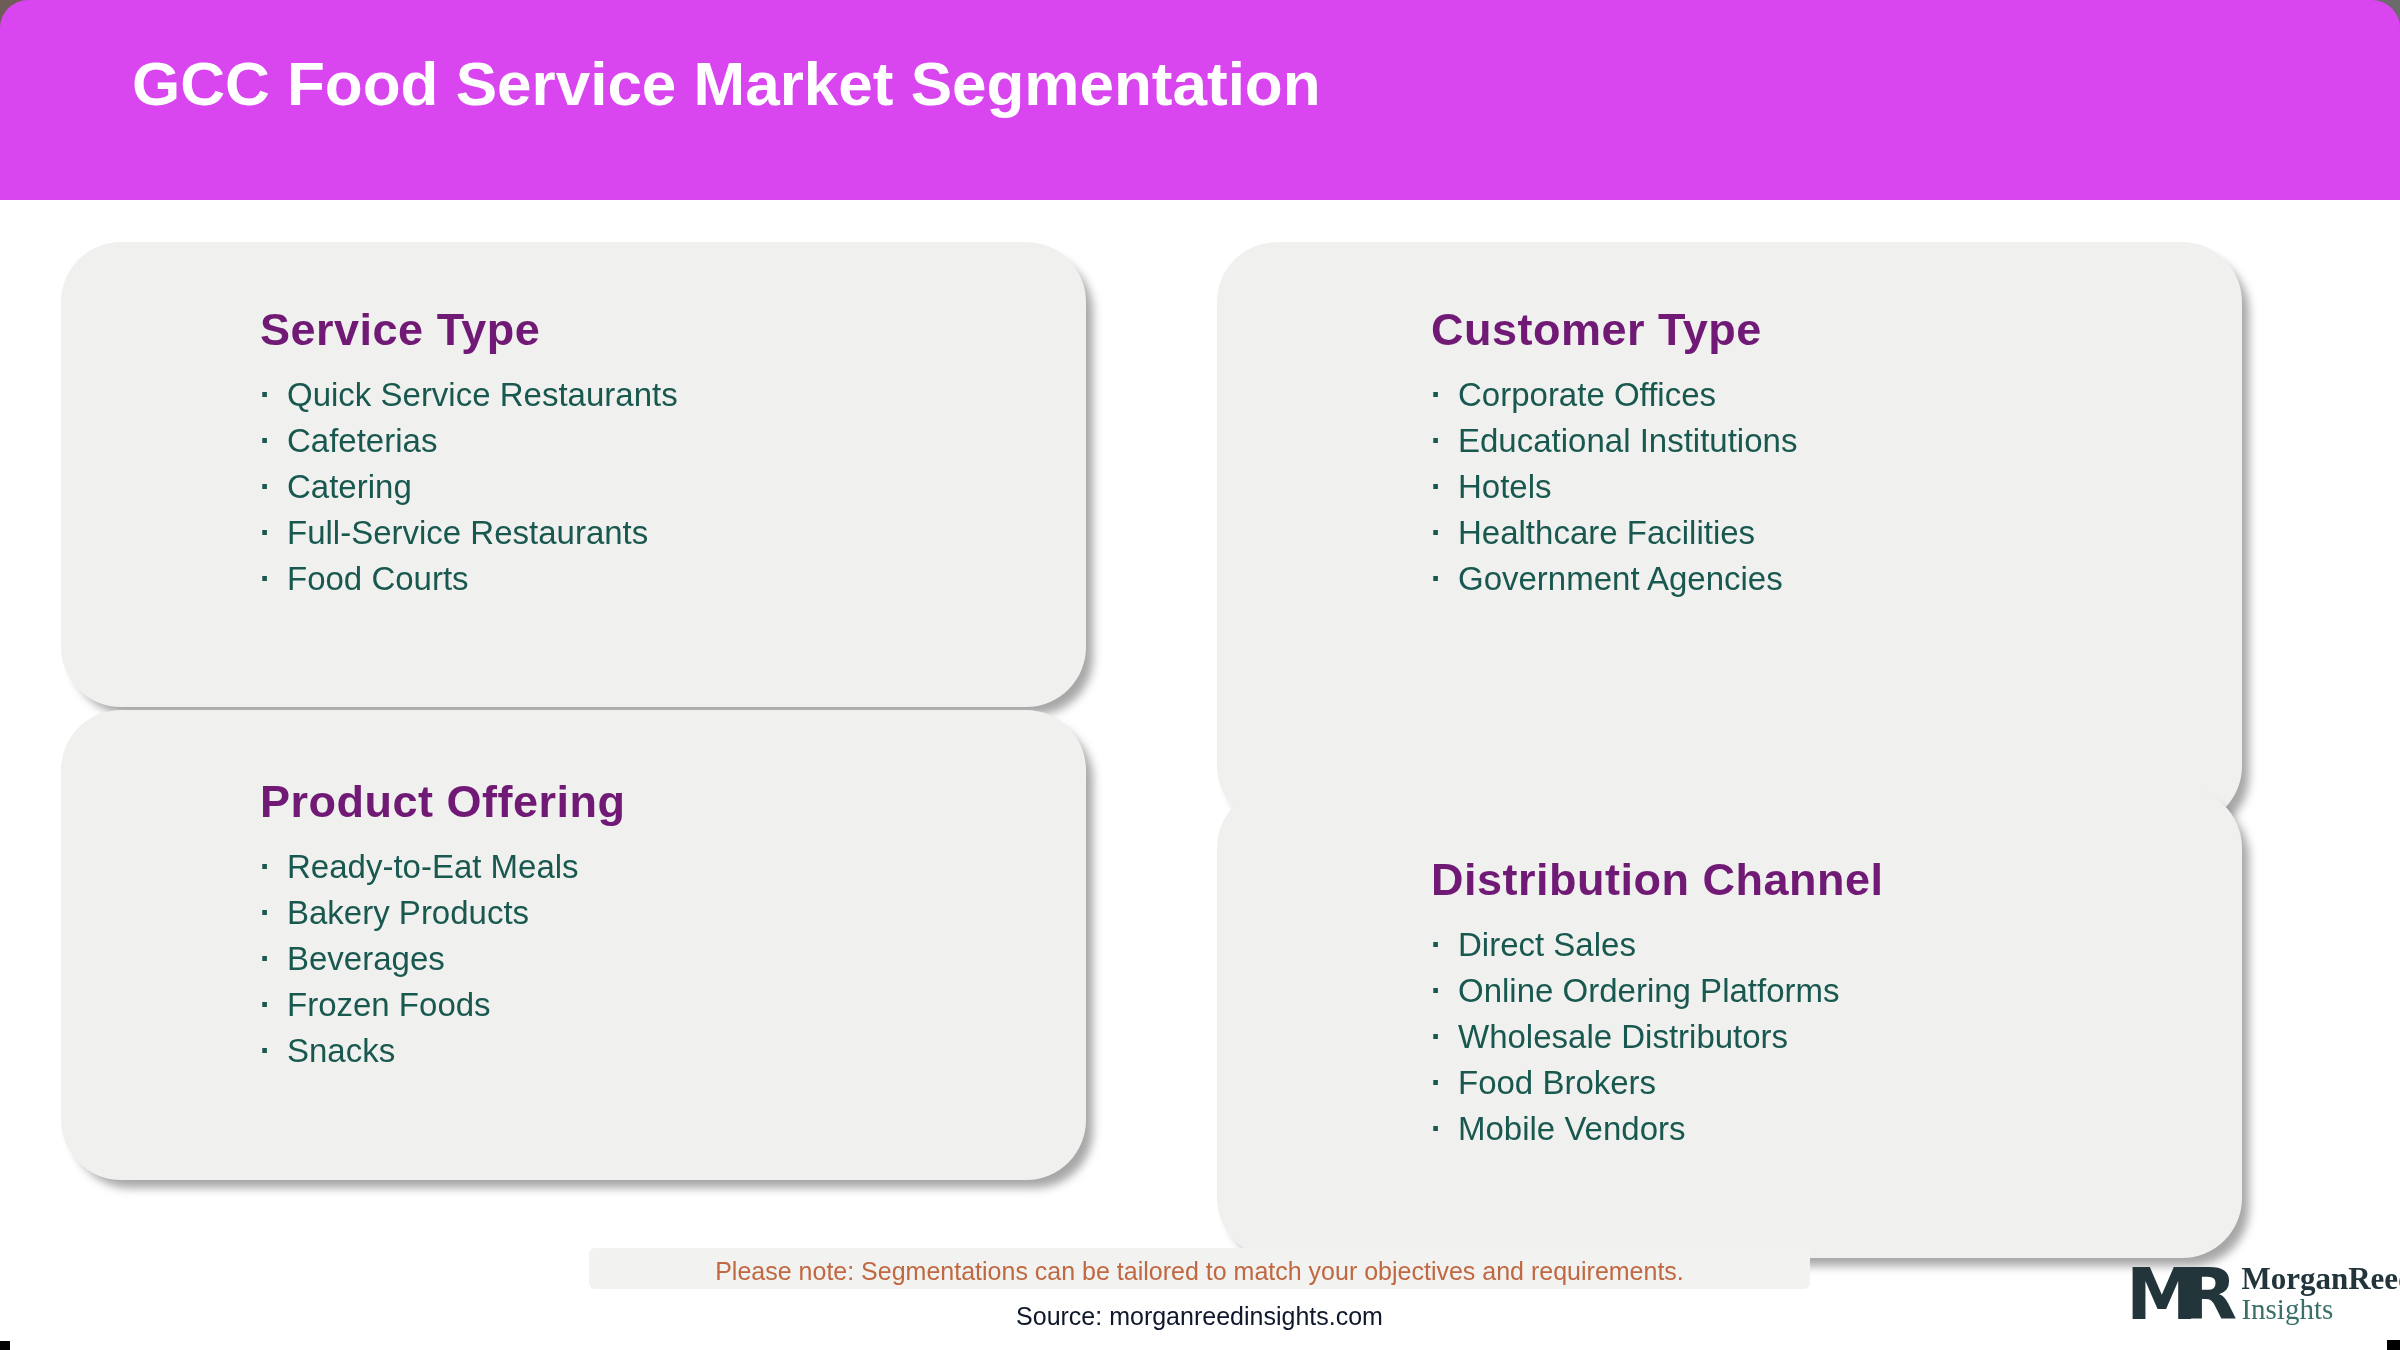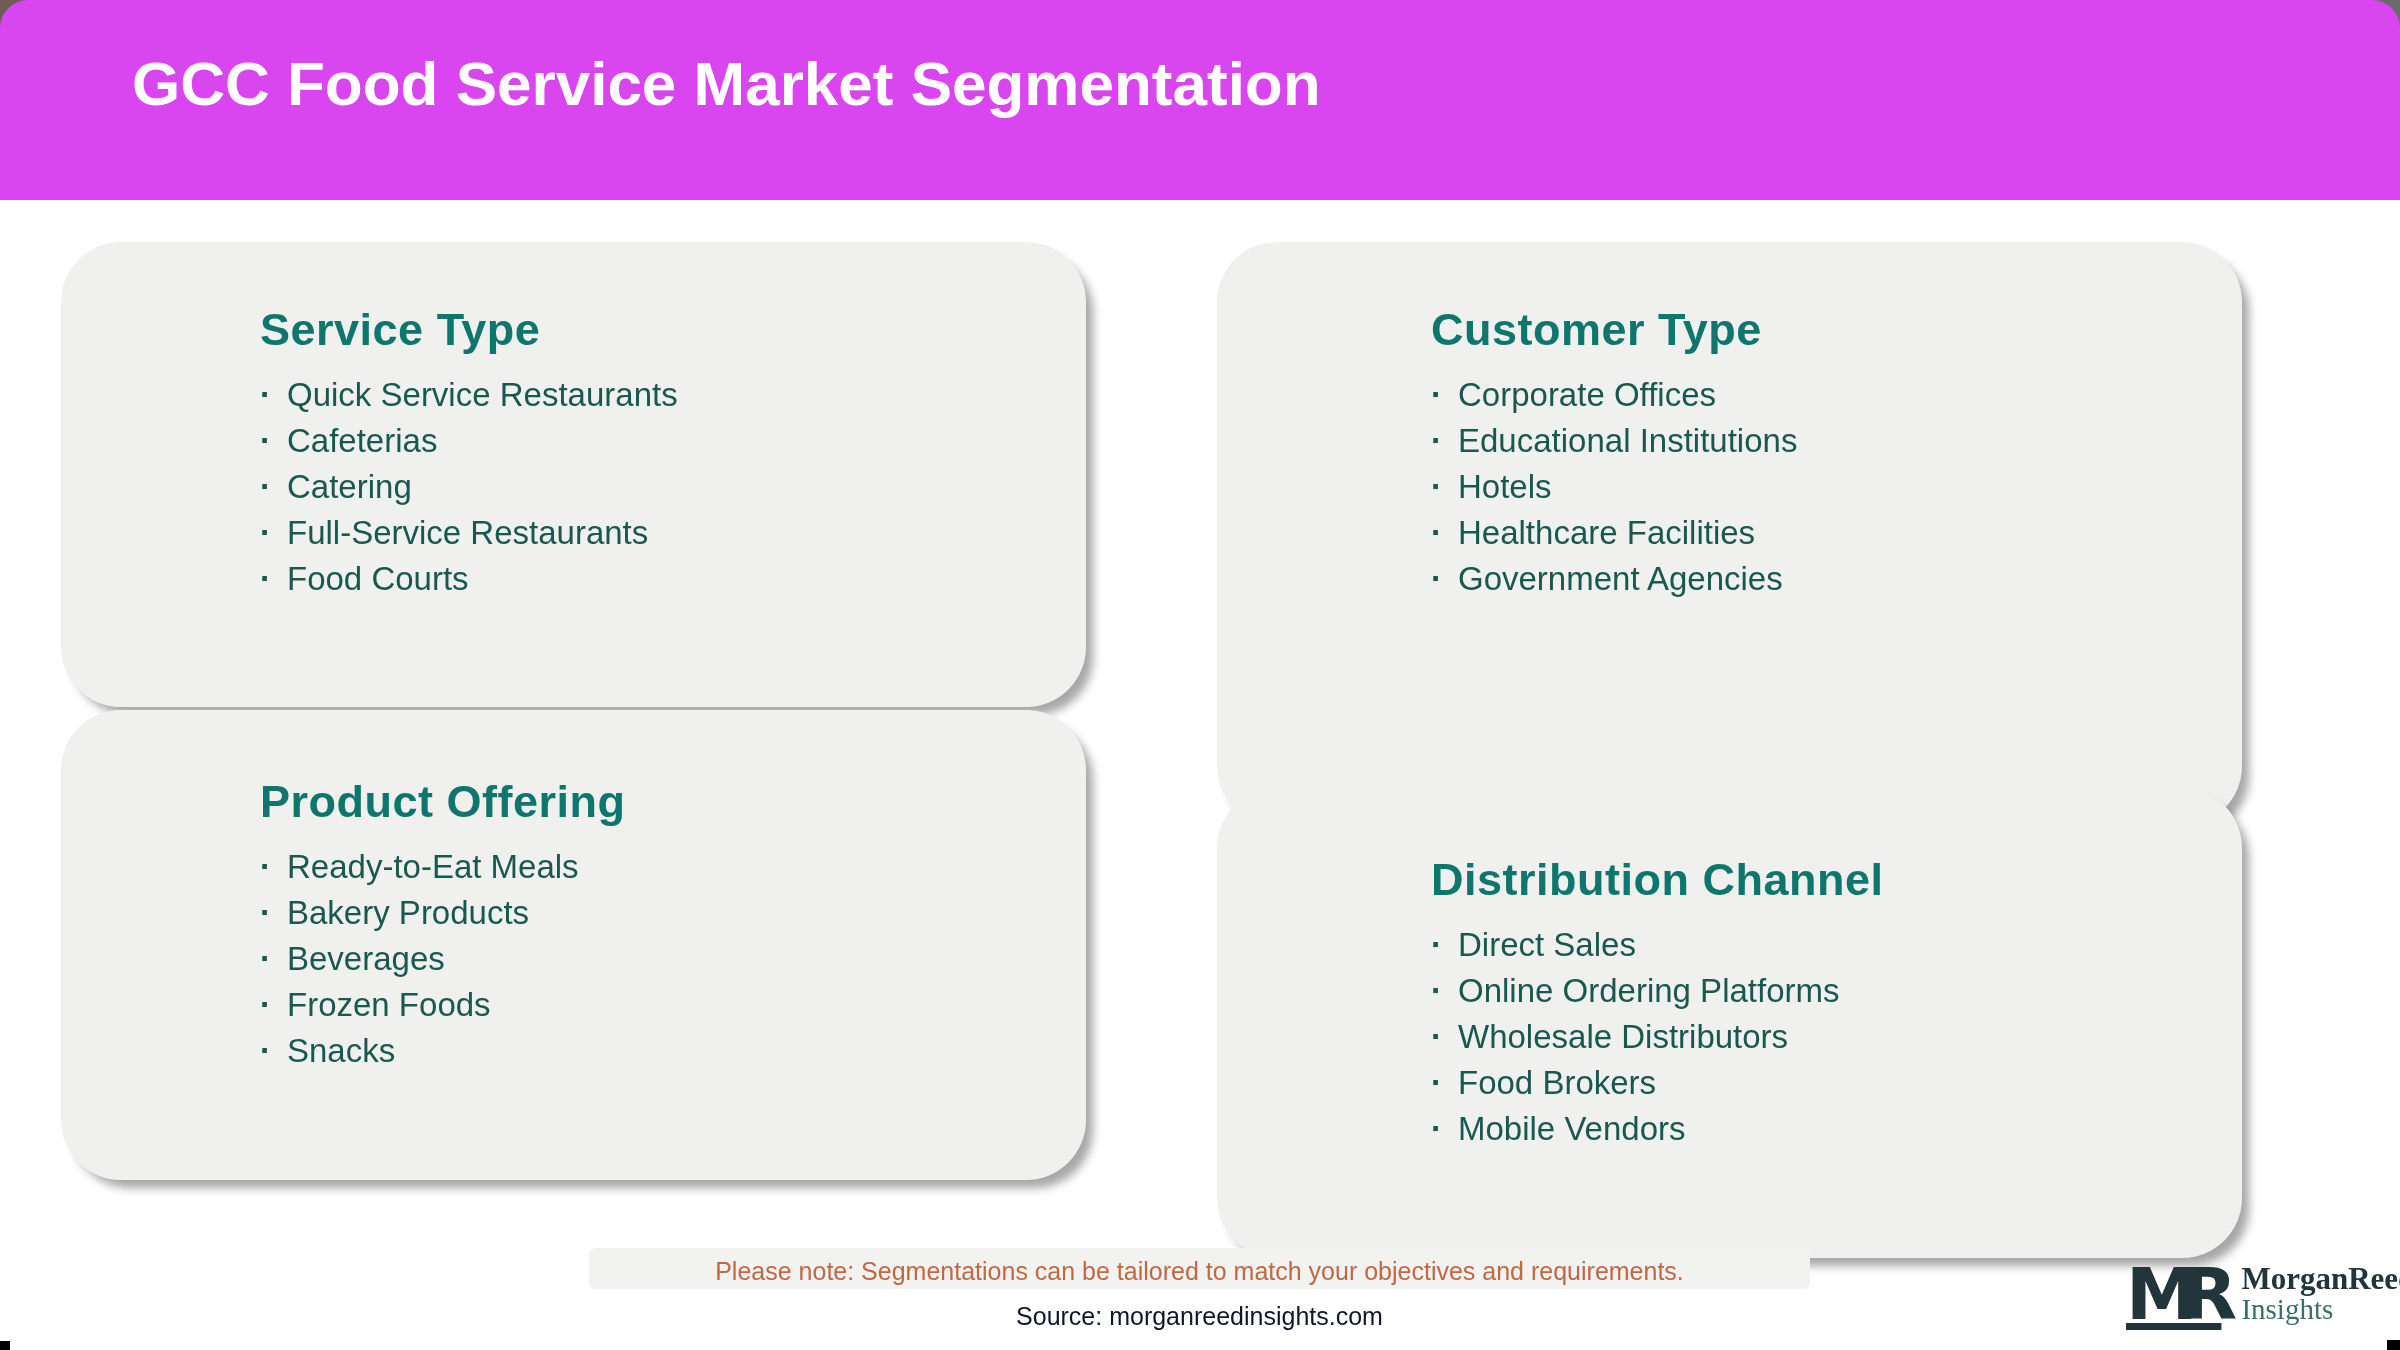--- a/index.html
+++ b/index.html
@@ -27,21 +27,21 @@
     position:absolute;background:#f0f0ef;border-radius:60px;
     box-shadow:9px 10px 10px -2px rgba(0,0,0,0.35);
     box-sizing:border-box;z-index:3;
   }
   .card.c1{left:61px;top:242px;width:1025px;height:465px;padding:62px 30px 0 199px;}
   .card.c2{left:1217px;top:242px;width:1025px;height:584px;padding:62px 30px 0 214px;}
   .card.c3{left:61px;top:710px;width:1025px;height:470px;padding:66px 30px 0 199px;}
   .card.c4{left:1217px;top:788px;width:1025px;height:470px;padding:66px 30px 0 214px;}
 
   .card-title{
-    margin:0 0 16px 0;font-size:45px;font-weight:bold;color:#0f766e;
+    margin:0 0 16px 0;font-size:45px;font-weight:bold;color:#701a75;
     letter-spacing:0.5px;white-space:nowrap;
   }
   .card-list{list-style:none;margin:0;padding:0;}
   .card-list li{
     font-size:33px;color:#19584f;line-height:46px;
     display:flex;align-items:baseline;white-space:nowrap;
   }
   .bullet{margin-right:16px;font-weight:bold;}
 
   .note-strip{
@@ -54,21 +54,21 @@
   .source-line{
     position:absolute;left:589px;top:1302px;width:1221px;text-align:center;
     font-size:25px;color:#0f172a;z-index:4;white-space:nowrap;
   }
 
   .logo{
     position:absolute;left:2126px;top:1258px;display:flex;align-items:center;z-index:4;
   }
   .logo .monogram{
     font-family:"DejaVu Sans",sans-serif;font-size:72px;font-weight:bold;
-    letter-spacing:-0.22em;color:#22353b;line-height:72px;padding-right:14px;text-decoration:underline;
+    letter-spacing:-0.22em;color:#22353b;line-height:72px;padding-right:14px;
   }
   .logo .logo-text{
     margin-left:6px;font-family:"Liberation Serif",serif;line-height:1.02;
   }
   .logo .logo-name{font-size:31px;font-weight:bold;color:#22353b;white-space:nowrap;}
   .logo .logo-sub{font-size:29px;color:#3b7069;}
 </style>
 </head>
 <body>
 

